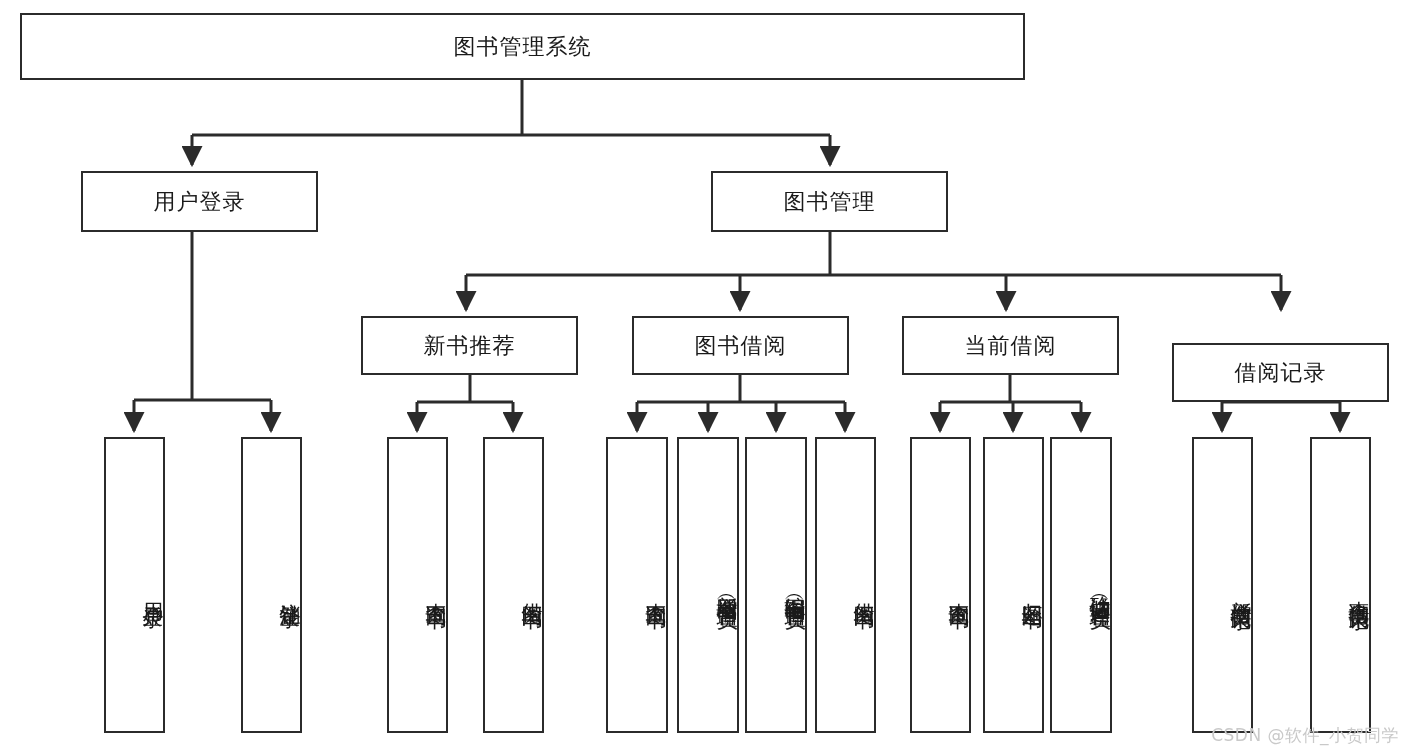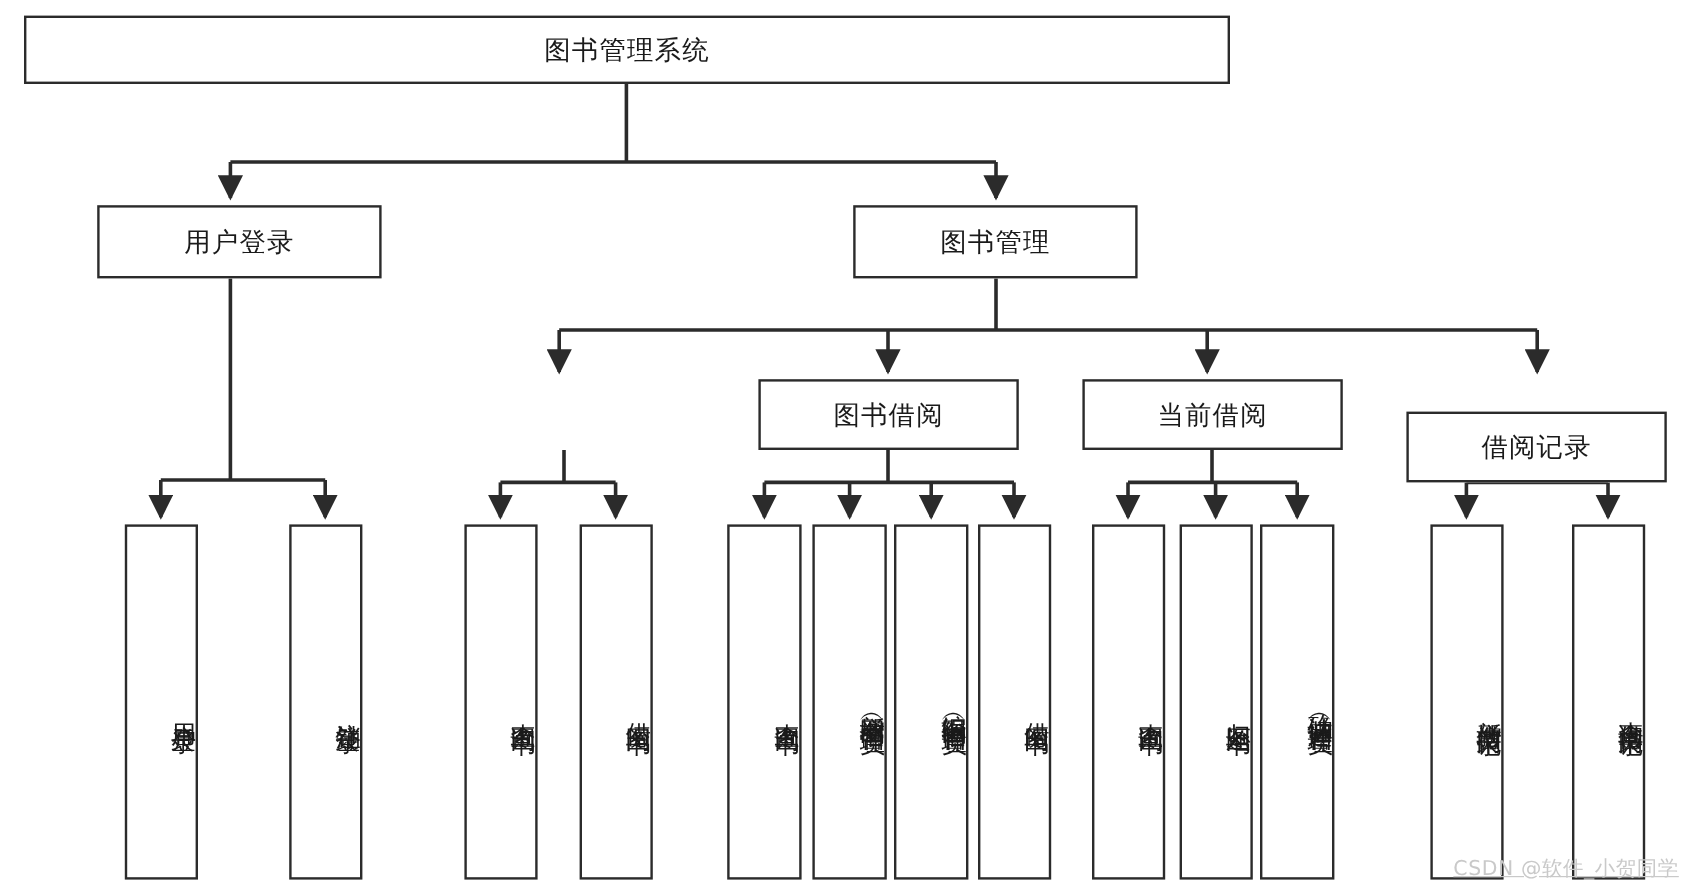--- a/index.html
+++ b/index.html
@@ -51,26 +51,25 @@
     position: absolute;
     left: 0;
     top: 0;
     width: 1405px;
     height: 747px;
     pointer-events: none;
   }
   .watermark {
     position: absolute;
     right: 6px;
-    bottom: 12px;
+    bottom: 0;
     font-size: 17px;
     color: #c9c9c9;
     letter-spacing: 0.5px;
     white-space: nowrap;
-    text-decoration: underline;
   }
 </style>
 </head>
 <body>
 
 <div id="canvas">
 
   <svg id="edges" viewBox="0 0 1405 747" xmlns="http://www.w3.org/2000/svg">
     <defs>
       <marker id="arrow" viewBox="0 0 10 10" refX="9" refY="5" markerWidth="7" markerHeight="7" orient="auto-start-reverse">
@@ -114,31 +113,34 @@
       <path d="M 1013 402 L 1013 431" marker-end="url(#arrow)"></path>
       <path d="M 1081 402 L 1081 431" marker-end="url(#arrow)"></path>
 
       <path d="M 1281 375 L 1281 402"></path>
       <path d="M 1222 402 L 1340 402"></path>
       <path d="M 1222 402 L 1222 431" marker-end="url(#arrow)"></path>
       <path d="M 1340 402 L 1340 431" marker-end="url(#arrow)"></path>
     </g>
   </svg>
 
-  <div class="node horiz" style="left:20px; top:13px; width:1005px; height:57px;">
+  <div class="node horiz" style="left:20px; top:13px; width:1005px; height:67px;">
     <span class="node-label">图书管理系统</span>
   </div>
 
   <div class="node horiz" style="left:81px; top:171px; width:237px; height:61px;">
     <span class="node-label">用户登录</span>
   </div>
   <div class="node horiz" style="left:711px; top:171px; width:237px; height:61px;">
     <span class="node-label">图书管理</span>
   </div>
 
+  <div class="node horiz" style="left:361px; top:316px; width:217px; height:59px;">
+    <span class="node-label">新书推荐</span>
+  </div>
   <div class="node horiz" style="left:632px; top:316px; width:217px; height:59px;align-items:center;">
     <span class="node-label">图书借阅</span>
   </div>
   <div class="node horiz" style="left:902px; top:316px; width:217px; height:59px;">
     <span class="node-label">当前借阅</span>
   </div>
   <div class="node horiz" style="left:1172px; top:316px; width:217px; height:59px;margin-top:27px;">
     <span class="node-label">借阅记录</span>
   </div>
 

